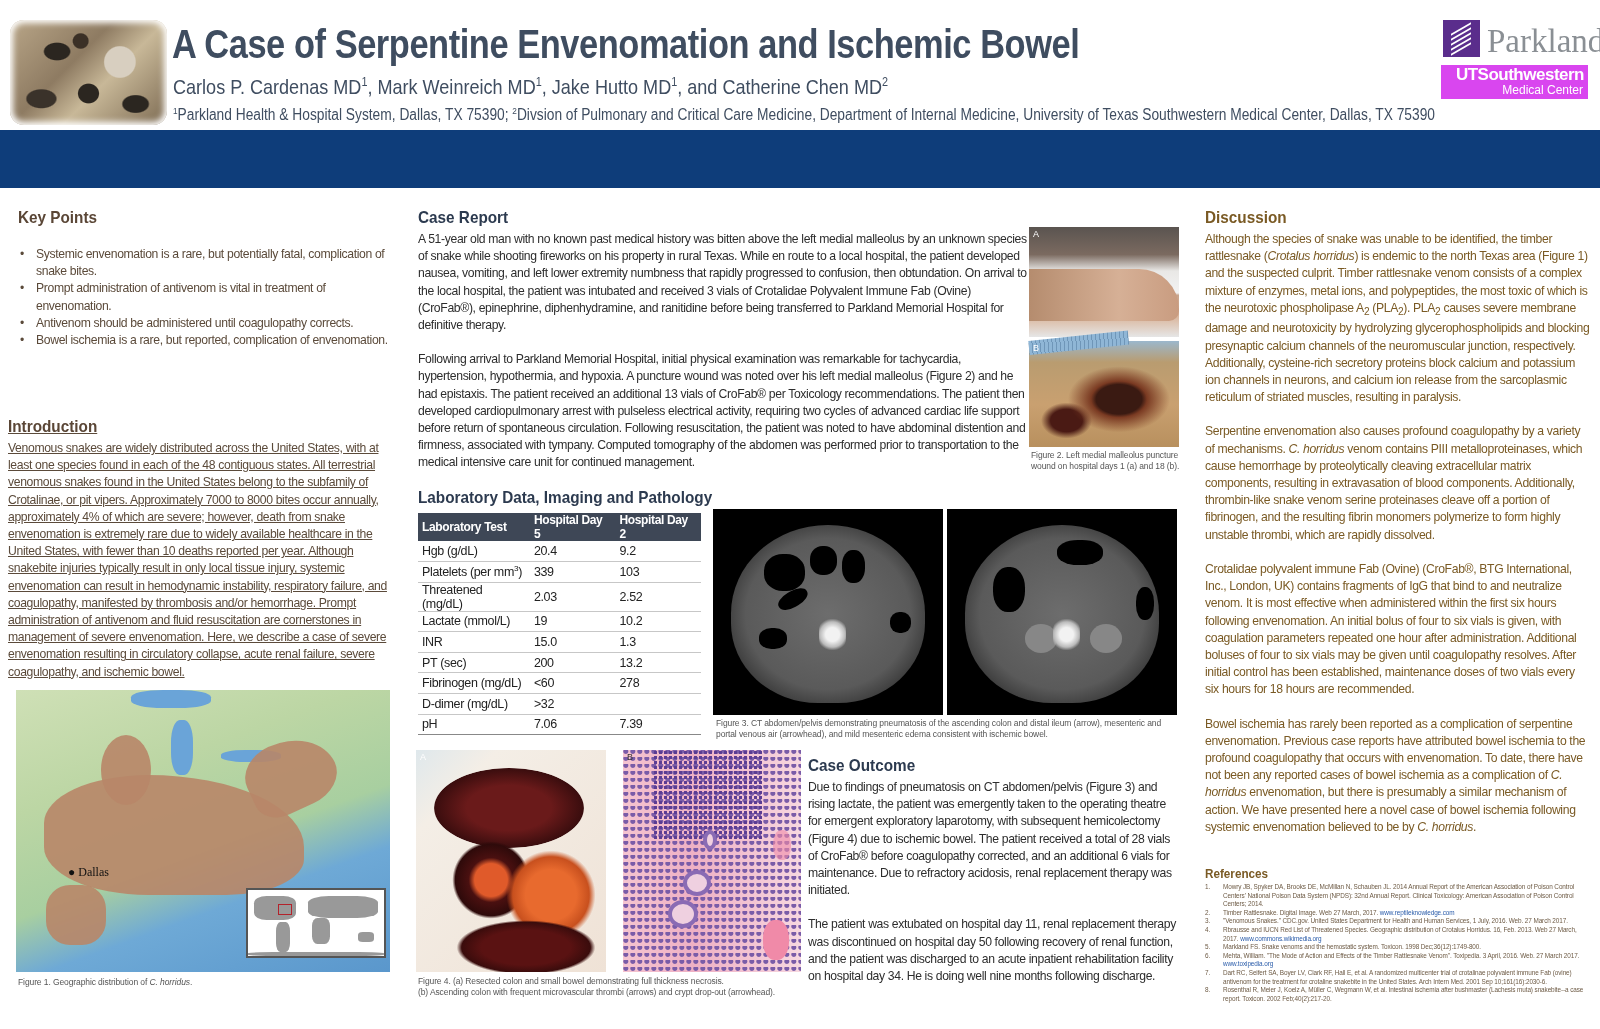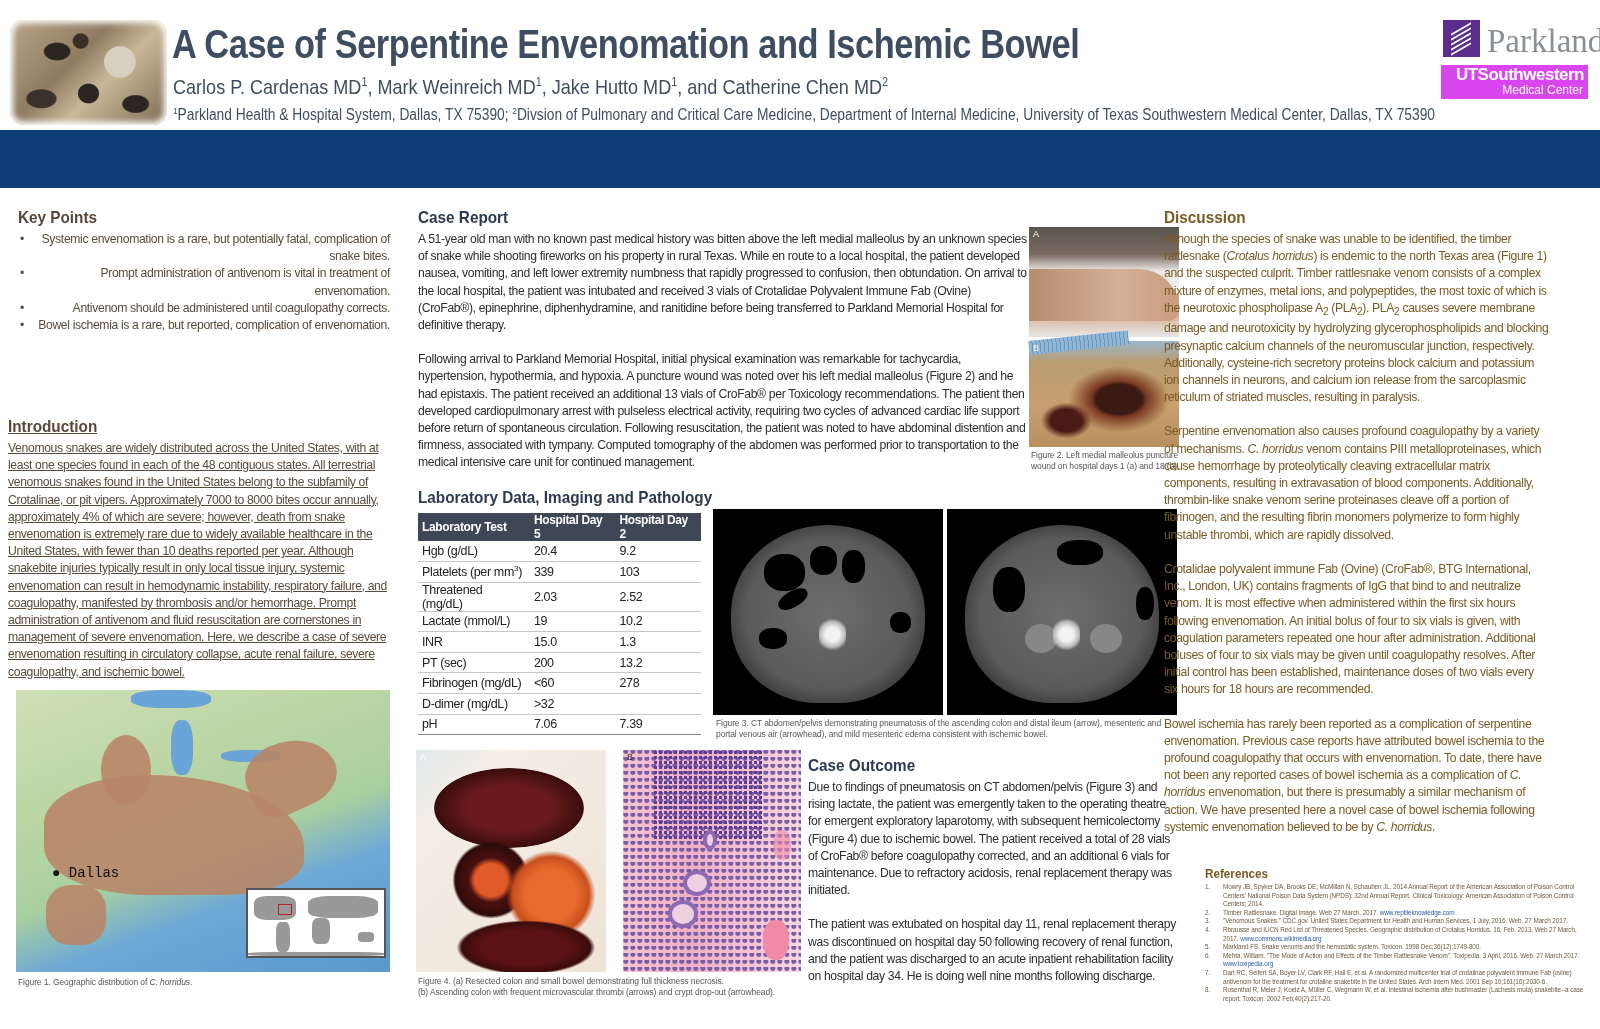--- a/index.html
+++ b/index.html
@@ -42,21 +42,21 @@
   .para i { font-style: italic; }
   .bullets { list-style: none; font-size: 12.2px; line-height: 17.2px; color: #5b4a3a; letter-spacing: -0.35px; }
   .bullets li { position: relative; padding-left: 18px; }
   .bullets li::before { content: "•"; position: absolute; left: 2px; top: 0; }
 
   
   .map { position: absolute; left: 16px; top: 690px; width: 374px; height: 282px; overflow: hidden;
     background: linear-gradient(160deg, #cfe0b6 0%, #bcd6a4 30%, #a8cfa0 55%, #6ea9d6 70%, #5a97cc 100%); }
   .map .lake { position: absolute; background: #6aa4d8; border-radius: 40%; }
   .map .range { position: absolute; background: #b88668; opacity: 0.9; }
-  .map .dallas { position: absolute; left: 36px; top: 175px; font-size: 14px; color: #111; font-family: Liberation Mono, monospace; }
+  .map .dallas { position: absolute; left: 52px; top: 175px; font-size: 12px; color: #111; font-family: Liberation Serif, serif; }
   .map .inset { position: absolute; left: 230px; top: 198px; width: 140px; height: 70px; background: #fff; border: 2px solid #555; }
   .map .inset .land { position: absolute; background: #999; border-radius: 30%; }
   .map .inset .box { position: absolute; left: 30px; top: 14px; width: 14px; height: 11px; border: 1.5px solid #b3222b; }
   .caption { font-size: 8.5px; color: #555; line-height: 11px; letter-spacing: -0.1px; }
 
   
   .photo-a { position: absolute; left: 1029px; top: 227px; width: 150px; height: 110px;
     background: linear-gradient(180deg, #5a5450 0%, #7b6a60 25%, #e9e8e6 40%, #f2f2f2 60%, #c8a48c 62%, #d9b398 80%, #e6e6e6 100%); }
   .photo-a .shin { position: absolute; left: 0; top: 42px; width: 150px; height: 52px; background: linear-gradient(90deg, #b58c6e, #d6b096 60%, #c99c80); border-radius: 0 40px 10px 0; }
   .photo-b { position: absolute; left: 1029px; top: 341px; width: 150px; height: 106px;
@@ -124,21 +124,21 @@
   </div>
   <div class="logo-utsw">
     <div class="utsw-1">UTSouthwestern</div>
     <div class="utsw-2">Medical Center</div>
   </div>
 </div>
 <div class="blue-band"></div>
 
 <div class="col" style="left:18px; top:208px; width:372px;">
   <div class="h2">Key Points</div>
-  <ul class="bullets" style="margin-top:3px;text-align:right;">
+  <ul class="bullets" style="margin-top:18px;">
     <li>Systemic envenomation is a rare, but potentially fatal, complication of snake bites.</li>
     <li>Prompt administration of antivenom is vital in treatment of envenomation.</li>
     <li>Antivenom should be administered until coagulopathy corrects.</li>
     <li>Bowel ischemia is a rare, but reported, complication of envenomation.</li>
   </ul>
 </div>
 
 <div class="col" style="left:8px; top:417px; width:382px;text-decoration:underline;">
   <div class="h2">Introduction</div>
   <p class="para" style="margin-top:3px;">Venomous snakes are widely distributed across the United States, with at least one species found in each of the 48 contiguous states. All terrestrial venomous snakes found in the United States belong to the subfamily of Crotalinae, or pit vipers. Approximately 7000 to 8000 bites occur annually, approximately 4% of which are severe; however, death from snake envenomation is extremely rare due to widely available healthcare in the United States, with fewer than 10 deaths reported per year. Although snakebite injuries typically result in only local tissue injury, systemic envenomation can result in hemodynamic instability, respiratory failure, and coagulopathy, manifested by thrombosis and/or hemorrhage. Prompt administration of antivenom and fluid resuscitation are cornerstones in management of severe envenomation. Here, we describe a case of severe envenomation resulting in circulatory collapse, acute renal failure, severe coagulopathy, and ischemic bowel.</p>
@@ -285,21 +285,21 @@
   <div>Figure 4. (a) Resected colon and small bowel demonstrating full thickness necrosis.</div>
   <div>(b) Ascending colon with frequent microvascular thrombi (arrows) and crypt drop-out (arrowhead).</div>
 </div>
 
 <div class="col" style="left:808px; top:756px; width:370px;">
   <div class="h2 blue">Case Outcome</div>
   <p class="para dark" style="margin-top:3px;">Due to findings of pneumatosis on CT abdomen/pelvis (Figure 3) and rising lactate, the patient was emergently taken to the operating theatre for emergent exploratory laparotomy, with subsequent hemicolectomy (Figure 4) due to ischemic bowel. The patient received a total of 28 vials of CroFab® before coagulopathy corrected, and an additional 6 vials for maintenance. Due to refractory acidosis, renal replacement therapy was initiated.</p>
   <p class="para dark" style="margin-top:17px;">The patient was extubated on hospital day 11, renal replacement therapy was discontinued on hospital day 50 following recovery of renal function, and the patient was discharged to an acute inpatient rehabilitation facility on hospital day 34. He is doing well nine months following discharge.</p>
 </div>
 
-<div class="col" style="left:1164px; top:208px; width:385px;">
+<div class="col" style="left:1205px; top:208px; width:385px;">
   <div class="h2 gold">Discussion</div>
   <p class="para gold" style="margin-top:3px;">
     <span>Although the species of snake was unable to be identified, the timber rattlesnake (</span><i>Crotalus horridus</i><span>) is endemic to the north Texas area (Figure 1) and the suspected culprit. Timber rattlesnake venom consists of a complex mixture of enzymes, metal ions, and polypeptides, the most toxic of which is the neurotoxic phospholipase A</span><sub>2</sub><span> (PLA</span><sub>2</sub><span>). PLA</span><sub>2</sub><span> causes severe membrane damage and neurotoxicity by hydrolyzing glycerophospholipids and blocking presynaptic calcium channels of the neuromuscular junction, respectively. Additionally, cysteine-rich secretory proteins block calcium and potassium ion channels in neurons, and calcium ion release from the sarcoplasmic reticulum of striated muscles, resulting in paralysis.</span>
   </p>
   <p class="para gold" style="margin-top:17px;">
     <span>Serpentine envenomation also causes profound coagulopathy by a variety of mechanisms. </span><i>C. horridus</i><span> venom contains PIII metalloproteinases, which cause hemorrhage by proteolytically cleaving extracellular matrix components, resulting in extravasation of blood components. Additionally, thrombin-like snake venom serine proteinases cleave off a portion of fibrinogen, and the resulting fibrin monomers polymerize to form highly unstable thrombi, which are rapidly dissolved.</span>
   </p>
   <p class="para gold" style="margin-top:17px;">Crotalidae polyvalent immune Fab (Ovine) (CroFab®, BTG International, Inc., London, UK) contains fragments of IgG that bind to and neutralize venom. It is most effective when administered within the first six hours following envenomation. An initial bolus of four to six vials is given, with coagulation parameters repeated one hour after administration. Additional boluses of four to six vials may be given until coagulopathy resolves. After initial control has been established, maintenance doses of two vials every six hours for 18 hours are recommended.</p>
   <p class="para gold" style="margin-top:17px;">
     <span>Bowel ischemia has rarely been reported as a complication of serpentine envenomation. Previous case reports have attributed bowel ischemia to the profound coagulopathy that occurs with envenomation. To date, there have not been any reported cases of bowel ischemia as a complication of </span><i>C. horridus</i><span> envenomation, but there is presumably a similar mechanism of action. We have presented here a novel case of bowel ischemia following systemic envenomation believed to be by </span><i>C. horridus</i><span>.</span>

